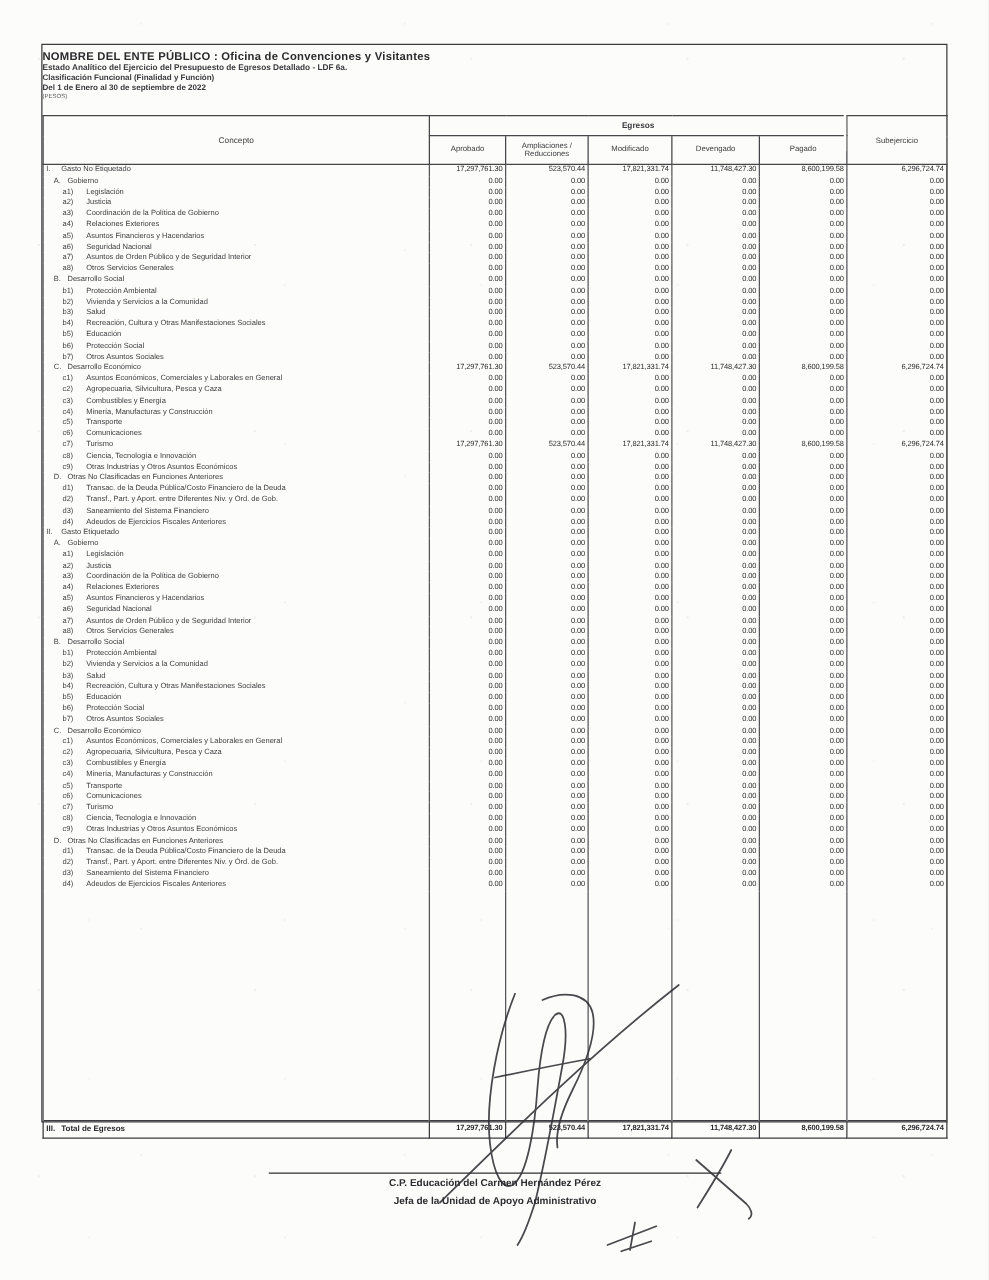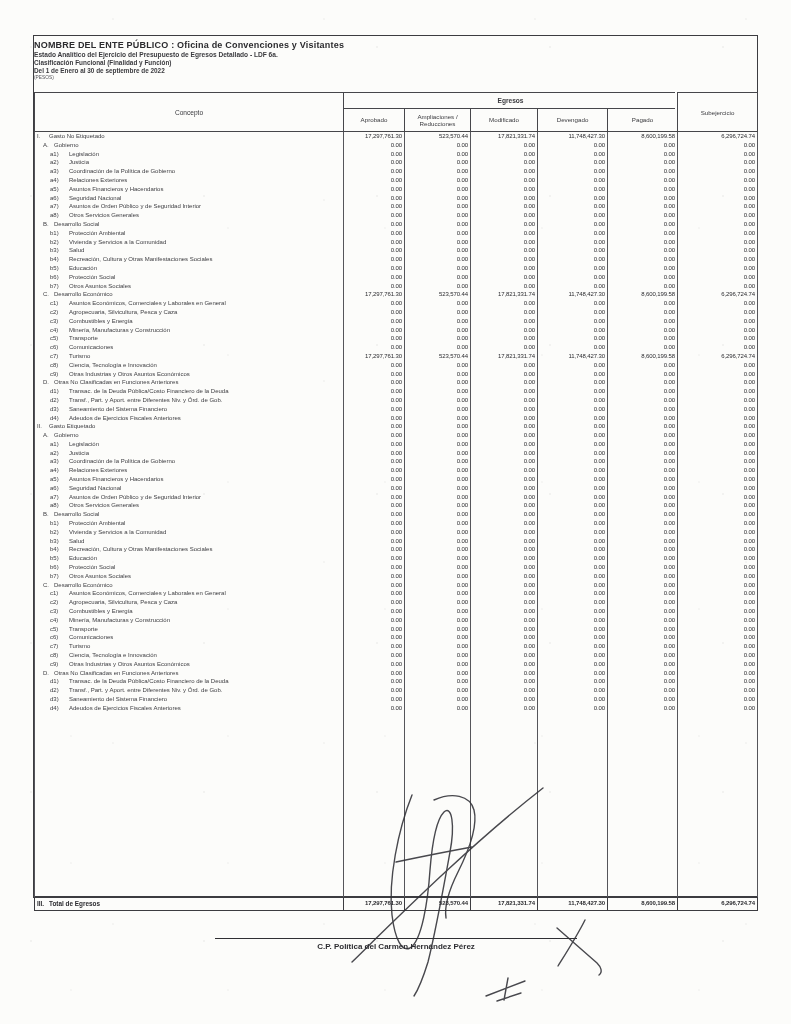--- a/index.html
+++ b/index.html
@@ -710,15 +710,16 @@
       <path d="M352,962 C400,915 470,845 543,788"></path>
       <path d="M412,795 C398,830 388,880 392,915 C395,940 402,952 410,948 C422,941 428,900 430,870 C432,845 436,820 444,812 C452,805 455,825 450,852 C444,885 436,930 428,962 C423,978 418,990 414,996"></path>
       <path d="M434,800 C452,792 470,795 474,810 C478,826 468,852 458,872 C450,888 444,905 446,918"></path>
       <path d="M396,862 C420,857 450,851 472,847"></path>
       <path d="M557,928 L597,963 M585,920 C577,936 568,950 558,966 M597,963 C601,967 603,972 599,975"></path>
       <path d="M486,996 L525,981 M497,1001 L521,993 M508,978 L504,1000"></path>
     </g>
   </svg>
 
   <div class="sign-line"></div>
-  <div class="sign-name">C.P. Política del Carmen Hernández Pérez</div>
+  <div class="sign-name">C.P. Educación del Carmen Hernández Pérez</div>
+  <div class="sign-title">Jefa de la Unidad de Apoyo Administrativo</div>
 
 </div>
 
 </body></html>

